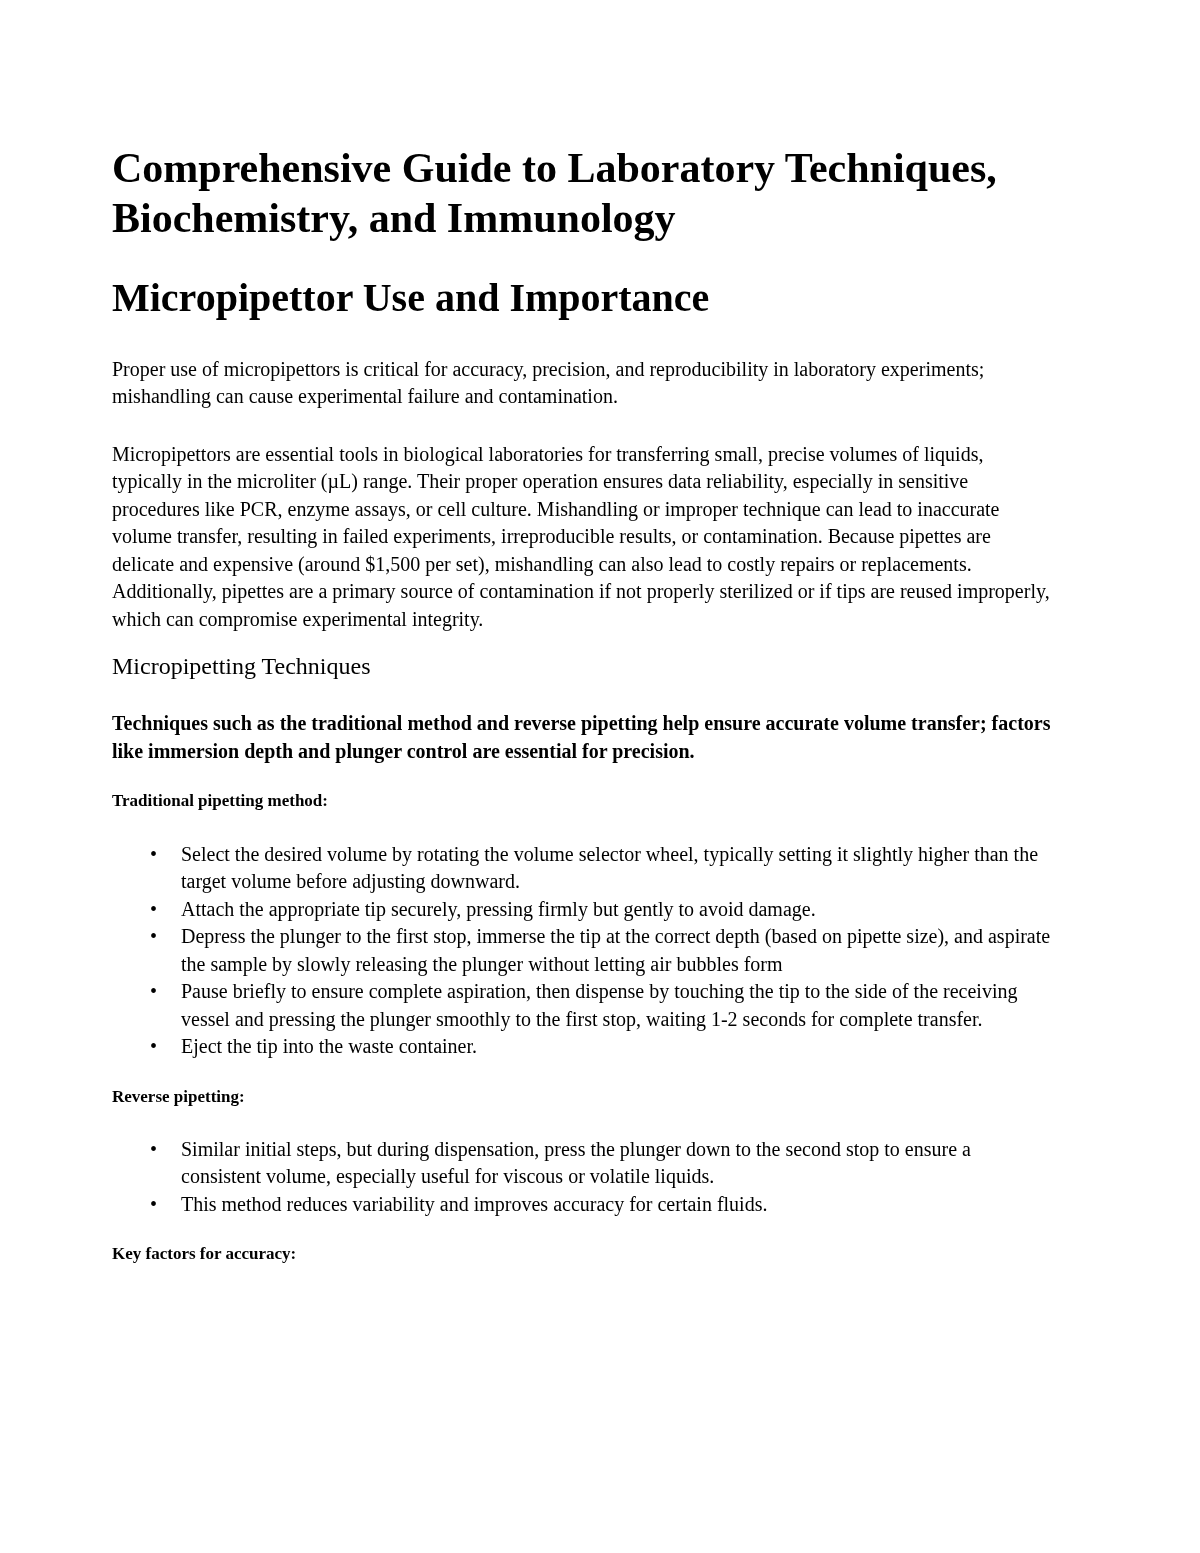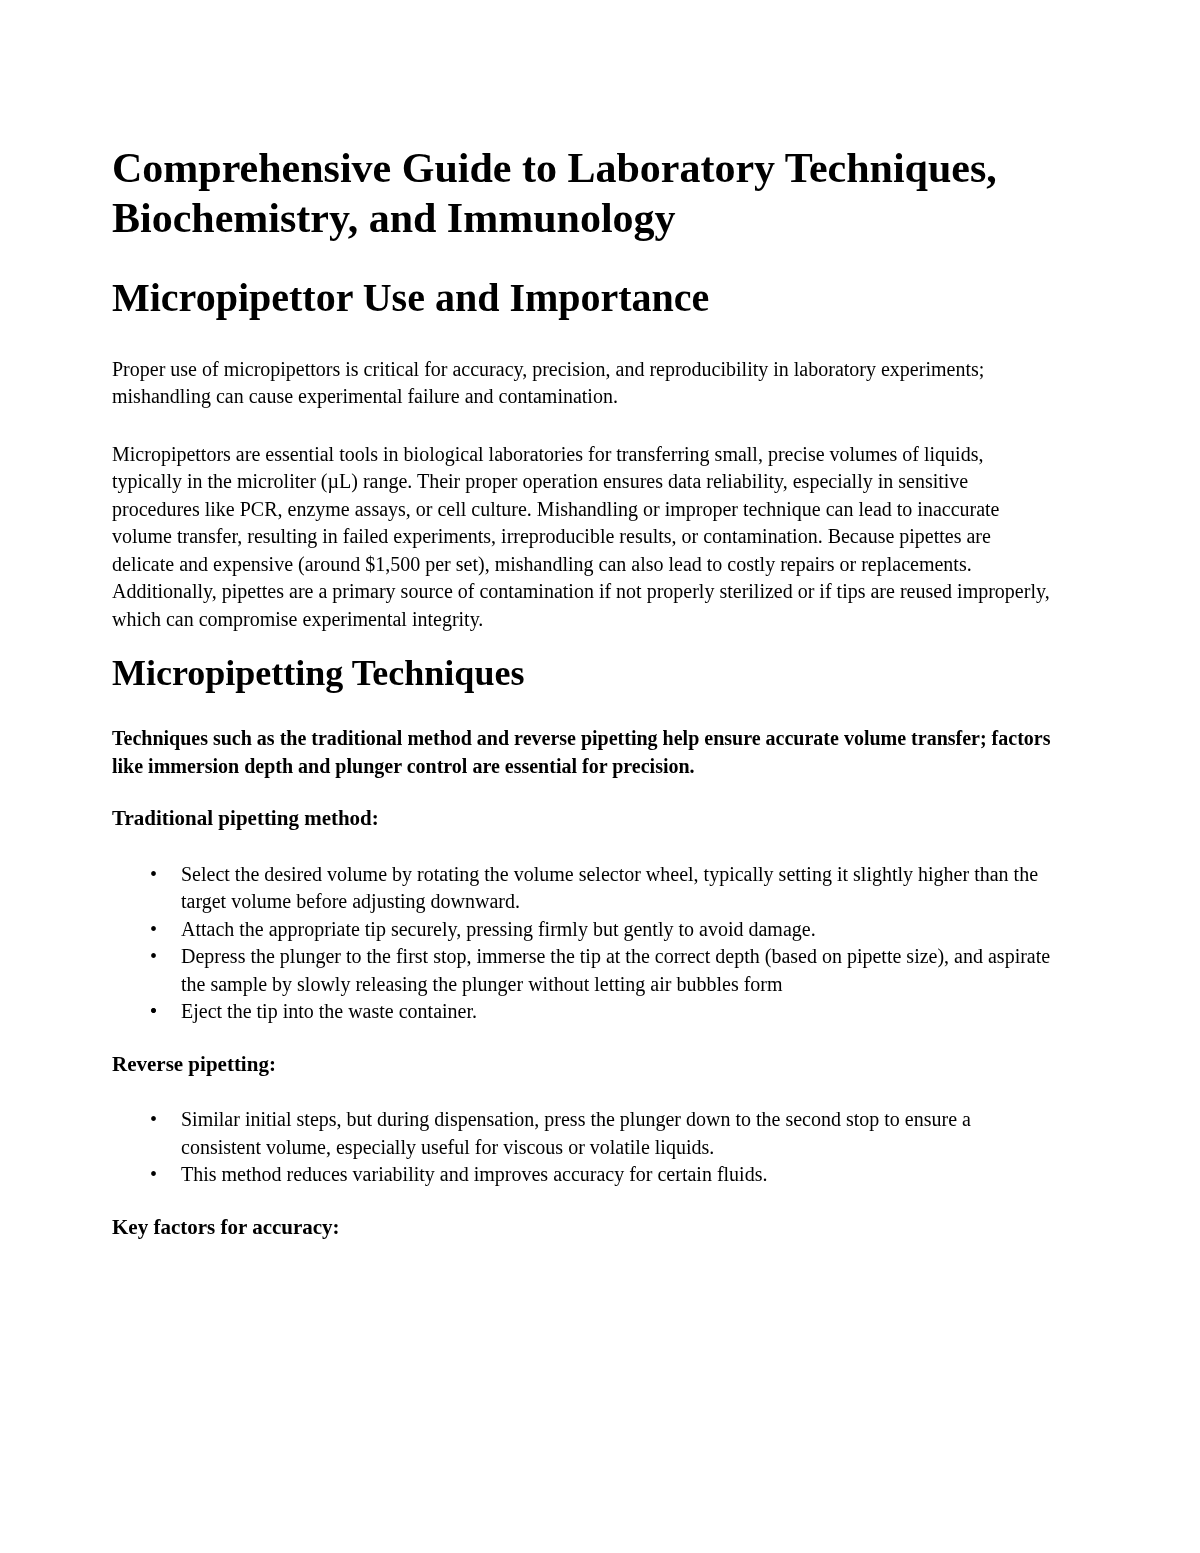--- a/index.html
+++ b/index.html
@@ -29,27 +29,27 @@
     letter-spacing: 0px;
   }
   .heading-2 {
     margin: 29px 0 0 0;
     font-size: 40px;
     line-height: 1.25;
     font-weight: bold;
   }
   .heading-1b {
     margin: 18px 0 0 0;
-    font-size: 36px;
+    font-size: 24px;
     line-height: 1.25;
-    font-weight: bold;
+    font-weight: normal;
   }
   .heading-3 {
     margin: 25px 0 0 0;
-    font-size: 21px;
+    font-size: 17px;
     line-height: 1.31;
     font-weight: bold;
   }
   .body-para {
     margin: 30px 0 0 0;
     font-size: 20px;
     line-height: 1.375;
   }
   .body-para.first-after-h2 { margin-top: 33px; }
   .body-para.after-h1b { margin-top: 29px; font-weight: bold; }
@@ -100,20 +100,21 @@
     <li>
       <span class="bullet">•</span>
       <span class="li-text">Attach the appropriate tip securely, pressing firmly but gently to avoid damage.</span>
     </li>
     <li>
       <span class="bullet">•</span>
       <span class="li-text">Depress the plunger to the first stop, immerse the tip at the correct depth (based on pipette size), and aspirate the sample by slowly releasing the plunger without letting air bubbles form</span>
     </li>
     <li>
       <span class="bullet">•</span>
+      <span class="li-text">Pause briefly to ensure complete aspiration, then dispense by touching the tip to the side of the receiving vessel and pressing the plunger smoothly to the first stop, waiting 1-2 seconds for complete transfer.</span>
     </li>
     <li>
       <span class="bullet">•</span>
       <span class="li-text">Eject the tip into the waste container.</span>
     </li>
   </ul>
 
   <h3 class="heading-3">Reverse pipetting:</h3>
 
   <ul class="bullet-list">

